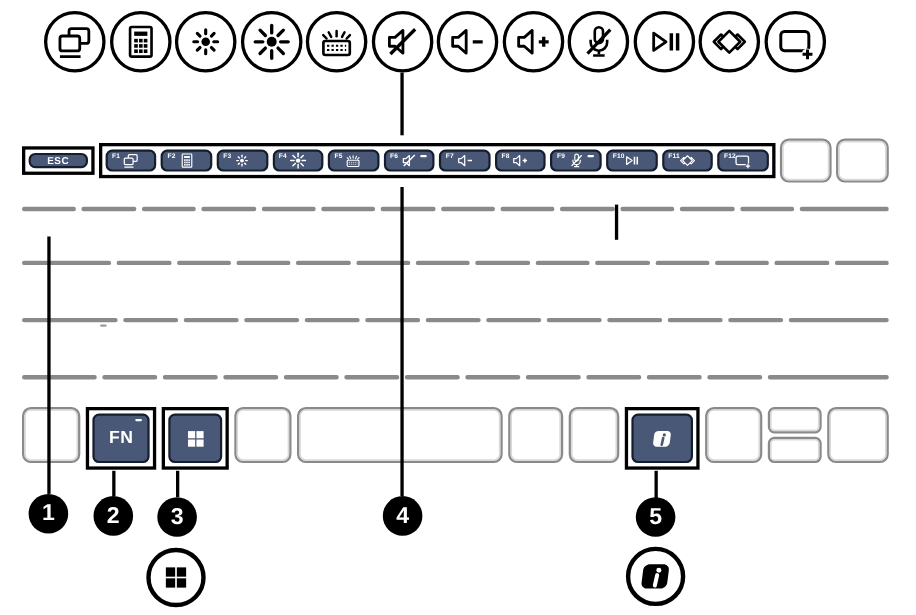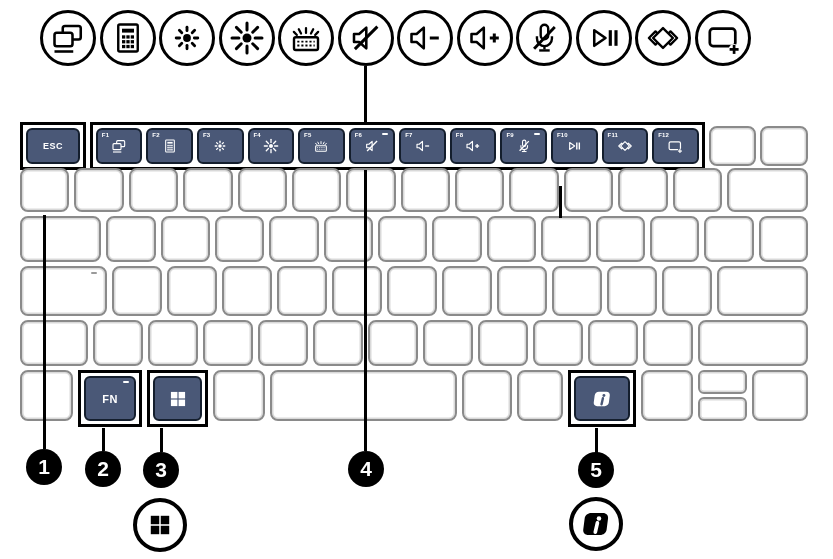--- a/index.html
+++ b/index.html
@@ -14,31 +14,31 @@
   .bottom-circle{position:absolute;width:54px;height:54px;border:4px solid #000;border-radius:50%;
     box-sizing:border-box;background:#fff;display:flex;align-items:center;justify-content:center;
     --icon-bg:#ffffff;color:#000;}
 
   .icon{display:inline-flex;align-items:center;justify-content:center;}
   .icon svg{width:100%;height:100%;display:block;}
   .bgfill{fill:var(--icon-bg);}
   .bgstroke{stroke:var(--icon-bg);}
 
   
-  .kb-row{position:absolute;left:20px;width:788px;display:flex;gap:5px;box-sizing:border-box;}
+  .kb-row{position:absolute;left:20px;width:788px;display:flex;gap:5px;box-sizing:border-box;align-items:center;}
   .key{box-sizing:border-box;border-radius:8px;position:relative;}
   .key.white{background:#fff;border:2px solid #8a8a8a;box-shadow:inset 0 0 0 1.5px #d9d9d9;}
   .key.dark{background:#4a5877;border:2px solid #141e2d;border-radius:6px;color:#fff;
     --icon-bg:#4a5877;display:flex;align-items:center;justify-content:center;}
   .callout-box{box-sizing:border-box;border:3px solid #000;padding:3px;background:transparent;display:flex;}
   .fkeys-inner{display:flex;gap:4px;flex:1;}
   .fkey{flex:1 1 0px;}
   .flabel{position:absolute;top:2px;left:4px;font-size:6px;font-weight:bold;color:#fff;letter-spacing:.2px;}
   .esc-label{font-size:9px;font-weight:bold;letter-spacing:.5px;color:#fff;}
-  .fn-label{font-size:11px;font-weight:600;color:#fff;letter-spacing:.5px;}
+  .fn-label{font-size:16px;font-weight:600;color:#fff;letter-spacing:.5px;}
   .ind{position:absolute;top:3px;right:5px;width:6px;height:2px;background:#fff;border-radius:1px;}
   .caps-ind{position:absolute;top:4px;right:8px;width:6px;height:2px;background:#9a9a9a;border-radius:1px;}
   .ud-cell{display:flex;flex-direction:column;gap:3px;}
   .ud-cell .key{flex:1;border-radius:6px;}
 
   
   .cline{position:absolute;width:3px;background:#000;z-index:6;}
   .cnum{position:absolute;width:36px;height:36px;border-radius:50%;background:#000;color:#fff;
     display:flex;align-items:center;justify-content:center;font-size:21px;font-weight:bold;z-index:7;}
 </style>

